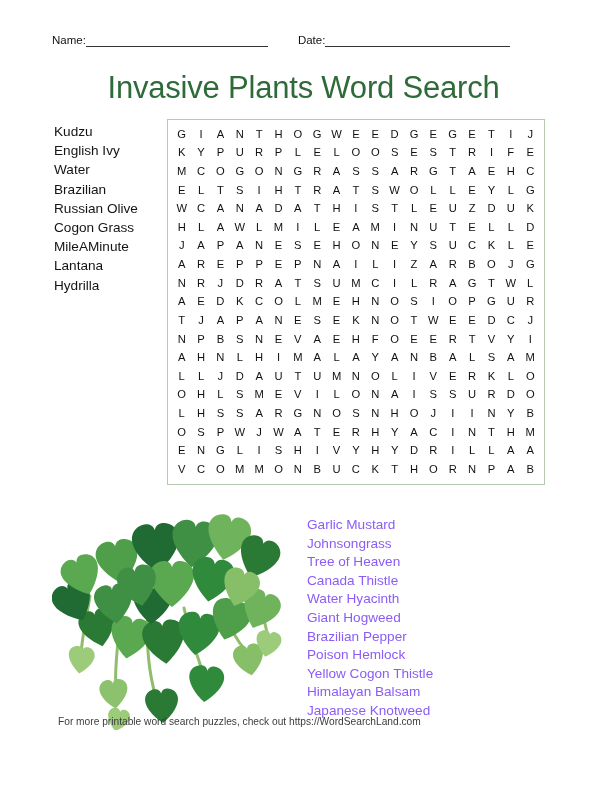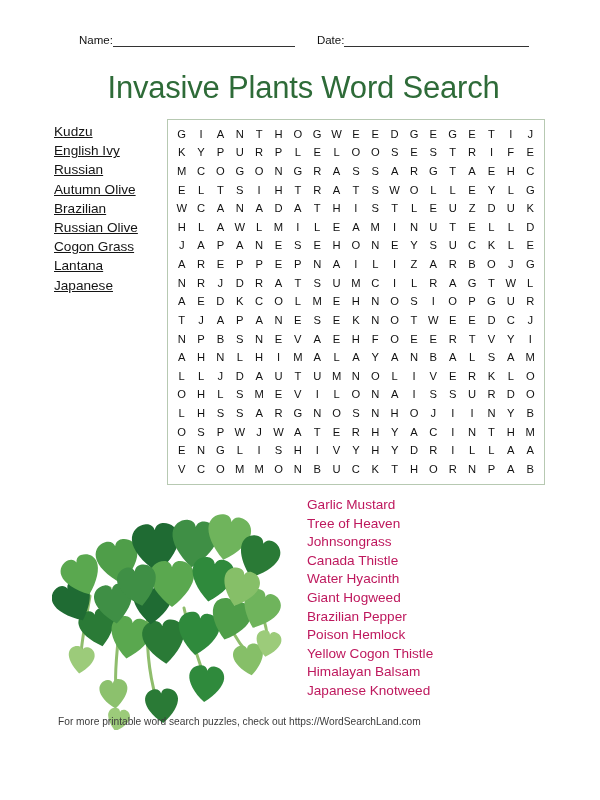--- a/index.html
+++ b/index.html
@@ -24,33 +24,32 @@
     width: 500px;
     display: flex;
     align-items: flex-end;
     gap: 18px;
   }
   .field {
     display: flex;
     align-items: flex-end;
     font-size: 11.5px;
     color: #111;
-    margin-left: 27px;
   }
   .field-label {
     white-space: nowrap;
     padding-bottom: 1px;
   }
   .field-line {
     border-bottom: 1px solid #333;
     height: 11px;
   }
   .field-name .field-line { width: 182px; }
   .field-date .field-line { width: 185px; }
-  .field-date { margin-left: 4px; align-items: flex-end; }
+  .field-date { margin-left: 12px; align-items: flex-end; }
 
   
   .page-title {
     position: absolute;
     left: 0;
     right: 15px;
     top: 70px;
     text-align: center;
     font-size: 31px;
     font-weight: 400;
@@ -62,21 +61,21 @@
   
   .left-words {
     position: absolute;
     left: 54px;
     top: 122px;
     width: 118px;
     font-size: 13.6px;
     line-height: 19.2px;
     color: #141414;
   }
-  .left-words .word { white-space: nowrap; text-decoration: underline; }
+  .left-words .word { white-space: nowrap; }
 
   
   .grid-wrap {
     position: absolute;
     left: 167px;
     top: 119px;
     width: 378px;
     height: 366px;
     border: 1.5px solid #b7c9b2;
     background: #ffffff;
@@ -95,25 +94,25 @@
     font-size: 11.2px;
     line-height: 1;
     color: #111;
     padding: 0;
   }
 
   
   .right-words {
     position: absolute;
     left: 307px;
-    top: 496px;
+    top: 516px;
     width: 240px;
     font-size: 13.6px;
     line-height: 18.6px;
-    color: #be185d;
+    color: #8b5cf6;
   }
   .right-words .word { white-space: nowrap; }
 
   
   .ivy-art {
     position: absolute;
     left: 52px;
     top: 492px;
     width: 248px;
     height: 238px;
@@ -141,27 +140,27 @@
     <span class="field-label">Date:</span>
     <span class="field-line"></span>
   </div>
 </div>
 
 <div class="page-title">Invasive Plants Word Search</div>
 
 <div class="left-words">
     <div class="word">Kudzu</div>
     <div class="word">English Ivy</div>
-    <div class="word">Russian</div>
-    <div class="word">Autumn Olive</div>
+    <div class="word">Water</div>
     <div class="word">Brazilian</div>
     <div class="word">Russian Olive</div>
     <div class="word">Cogon Grass</div>
+    <div class="word">MileAMinute</div>
     <div class="word">Lantana</div>
-    <div class="word">Japanese</div>
+    <div class="word">Hydrilla</div>
   </div>
 
 <div class="grid-wrap">
   <table class="grid-table">
     <tbody>
         <tr>
           <td>G</td>
           <td>I</td>
           <td>A</td>
           <td>N</td>
@@ -558,22 +557,22 @@
           <td>P</td>
           <td>A</td>
           <td>B</td>
         </tr>
       </tbody>
   </table>
 </div>
 
 <div class="right-words">
     <div class="word">Garlic Mustard</div>
+    <div class="word">Johnsongrass</div>
     <div class="word">Tree of Heaven</div>
-    <div class="word">Johnsongrass</div>
     <div class="word">Canada Thistle</div>
     <div class="word">Water Hyacinth</div>
     <div class="word">Giant Hogweed</div>
     <div class="word">Brazilian Pepper</div>
     <div class="word">Poison Hemlock</div>
     <div class="word">Yellow Cogon Thistle</div>
     <div class="word">Himalayan Balsam</div>
     <div class="word">Japanese Knotweed</div>
   </div>
 

